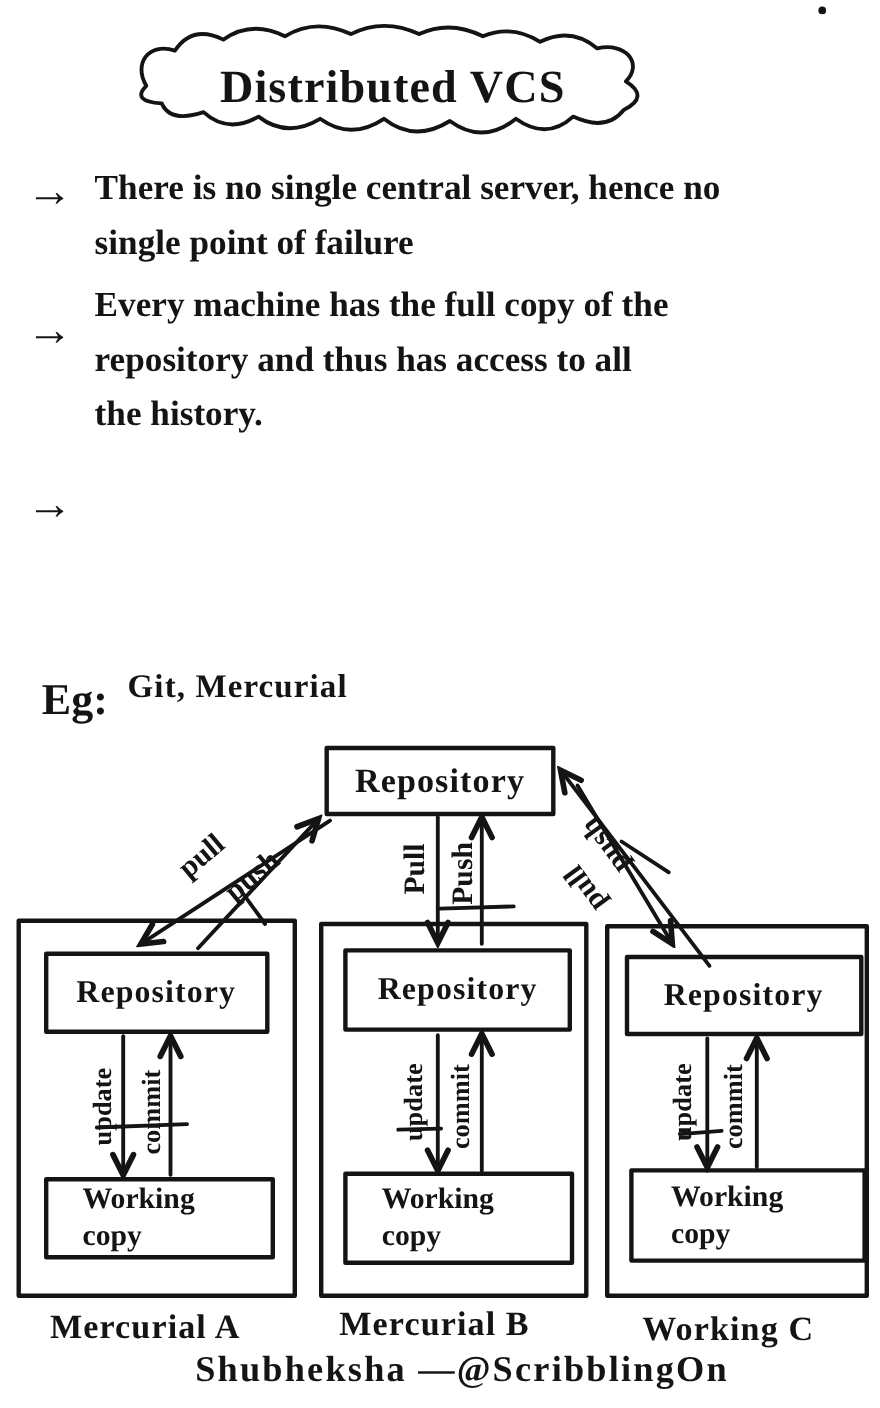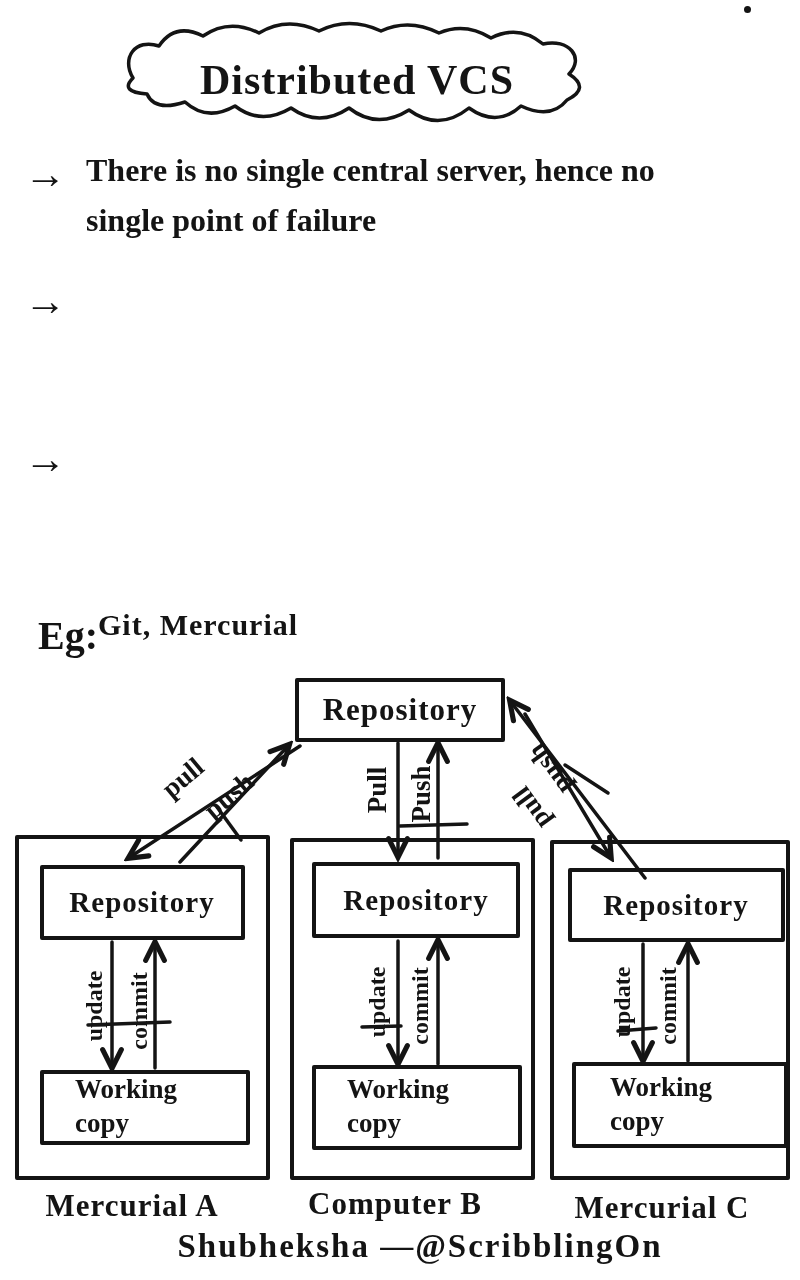--- a/index.html
+++ b/index.html
@@ -95,25 +95,26 @@
       Q 102,108 80,88
       Q 50,98 42,80
       Q 14,78 28,64 Z"></path>
   </svg>
   <div class="hw title center" style="left:357px; top:80px;">Distributed VCS</div>
 
   <div class="hw bullet-arrow" style="left:24px; top:153px;">→</div>
   <div class="hw bullet-text" style="left:86px; top:146px; width:590px;">There is no single central server, hence no single point of failure</div>
 
   <div class="hw bullet-arrow" style="left:24px; top:280px;">→</div>
+  <div class="hw bullet-text" style="left:86px; top:252px; width:530px;">Every machine has the full copy of the repository and thus has access to all the history.</div>
 
   <div class="hw bullet-arrow" style="left:24px; top:438px;">→</div>
 
   <div class="hw eg-label" style="left:38px; top:612px;">Eg:</div>
-  <div class="hw eg-text" style="left:98px; top:608px;">Git, Mercurial</div>
+  <div class="hw eg-text" style="left:116px; top:608px;">Git, Mercurial</div>
 
   <div class="box" style="left:295px; top:678px; width:210px; height:64px;"></div>
 
   <div class="box" style="left:15px;  top:835px; width:255px; height:345px;"></div>
   <div class="box" style="left:40px;  top:865px; width:205px; height:75px;"></div>
   <div class="box" style="left:40px;  top:1070px; width:210px; height:75px;"></div>
 
   <div class="box" style="left:290px; top:838px; width:245px; height:342px;"></div>
   <div class="box" style="left:312px; top:862px; width:208px; height:76px;"></div>
   <div class="box" style="left:312px; top:1065px; width:210px; height:85px;"></div>
@@ -170,18 +171,18 @@
   <div class="hw edge-label rot" style="left:532px; top:808px; transform: translate(-50%,-50%) rotate(234deg);">pull</div>
 
   <div class="hw io-label rot" style="left:94px;  top:1006px; transform: translate(-50%,-50%) rotate(-90deg);">update</div>
   <div class="hw io-label rot" style="left:139px; top:1011px; transform: translate(-50%,-50%) rotate(-90deg);">commit</div>
   <div class="hw io-label rot" style="left:377px; top:1002px; transform: translate(-50%,-50%) rotate(-90deg);">update</div>
   <div class="hw io-label rot" style="left:420px; top:1006px; transform: translate(-50%,-50%) rotate(-90deg);">commit</div>
   <div class="hw io-label rot" style="left:622px; top:1002px; transform: translate(-50%,-50%) rotate(-90deg);">update</div>
   <div class="hw io-label rot" style="left:668px; top:1006px; transform: translate(-50%,-50%) rotate(-90deg);">commit</div>
 
   <div class="hw comp-label center" style="left:132px; top:1206px;">Mercurial A</div>
-  <div class="hw comp-label center" style="left:395px; top:1204px;">Computer B</div>
-  <div class="hw comp-label center" style="left:662px; top:1208px;">Mercurial C</div>
+  <div class="hw comp-label center" style="left:395px; top:1204px;">Mercurial B</div>
+  <div class="hw comp-label center" style="left:662px; top:1208px;">Working C</div>
 
   <div class="hw signature center" style="left:420px; top:1246px;text-align:right;">Shubheksha —@ScribblingOn</div>
 
 </div>
 
 </body></html>

